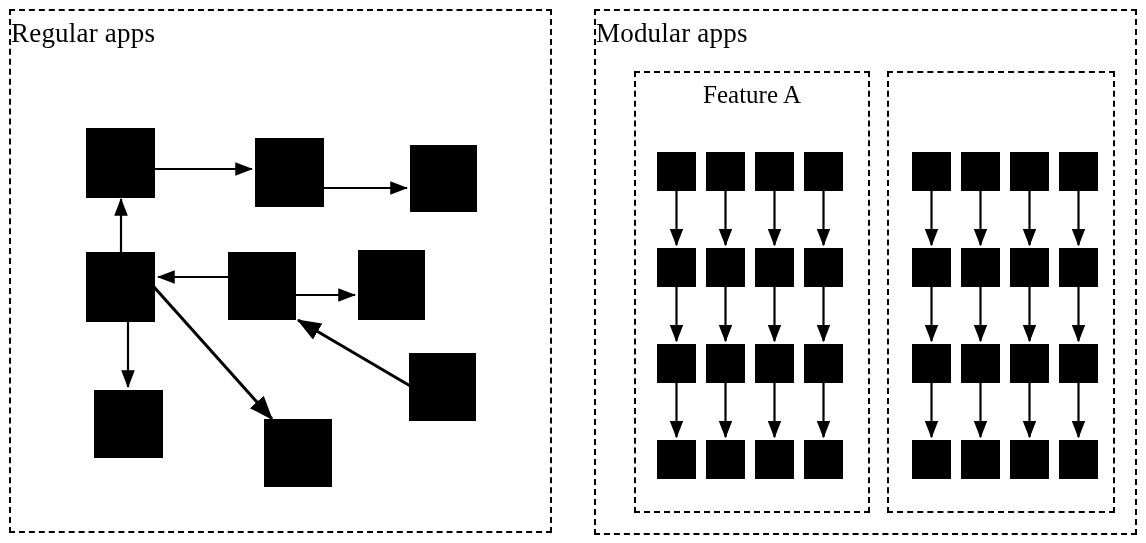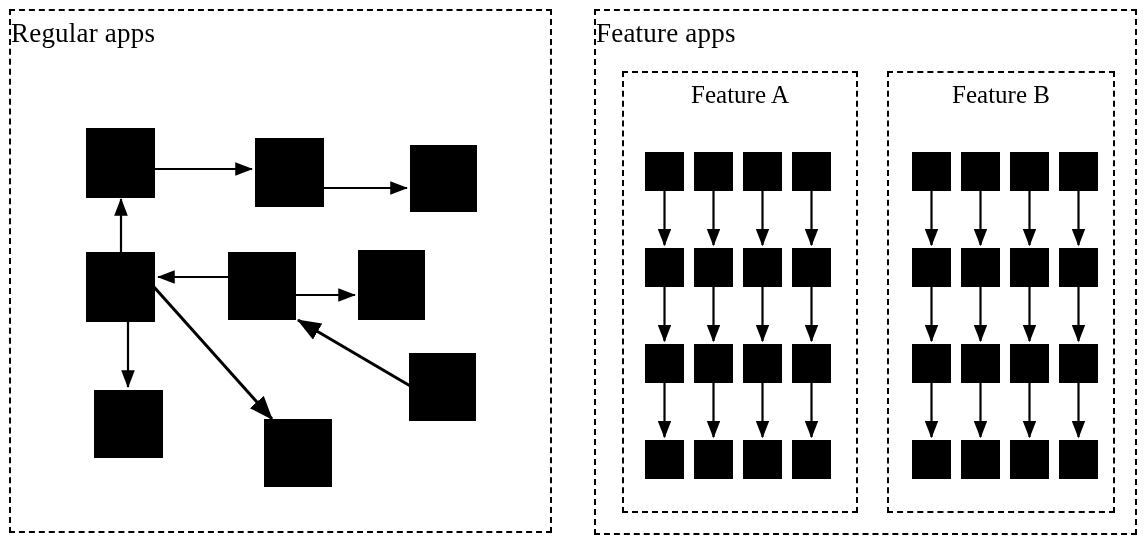--- a/index.html
+++ b/index.html
@@ -101,22 +101,22 @@
       <div class="node" style="left: 399px; top: 134px; width: 67px; height: 67px;"></div>
       <div class="node" style="left: 75px; top: 241px; width: 69px; height: 70px;"></div>
       <div class="node" style="left: 217px; top: 241px; width: 68px; height: 68px;"></div>
       <div class="node" style="left: 347px; top: 239px; width: 67px; height: 70px;"></div>
       <div class="node" style="left: 83px; top: 379px; width: 69px; height: 68px;"></div>
       <div class="node" style="left: 253px; top: 408px; width: 68px; height: 68px;"></div>
       <div class="node" style="left: 398px; top: 342px; width: 67px; height: 68px;"></div>
     </div>
 
   <div class="panel" id="panel-modular" style="left: 594px; top: 9px; width: 543px; height: 526px;">
-    <div class="panel-title" style="top: 9px;">Feature apps</div>
-  <div class="panel" style="left: 26px; top: 60px; width: 236px; height: 442px;">
+    <div class="panel-title" style="top: 9px;">Modular apps</div>
+  <div class="panel" style="left: 38px; top: 60px; width: 236px; height: 442px;">
         <div class="subpanel-title" style="top: 9px;">Feature A</div>
         <svg class="arrow-layer">
           <defs>
             <marker id="ahf0" markerWidth="9" markerHeight="9" refX="7.4" refY="3.1" orient="auto" markerUnits="strokeWidth">
               <path d="M0,0 L8,3.1 L0,6.2 z" fill="#000000"></path>
             </marker>
           </defs>
           <line x1="40.5" y1="118" x2="40.5" y2="172" marker-end="url(#ahf0)" class="arrow-line"></line>
           <line x1="89.5" y1="118" x2="89.5" y2="172" marker-end="url(#ahf0)" class="arrow-line"></line>
           <line x1="138.5" y1="118" x2="138.5" y2="172" marker-end="url(#ahf0)" class="arrow-line"></line>
@@ -141,21 +141,20 @@
         <div class="node" style="left: 21px; top: 271px; width: 39px; height: 39px;"></div>
         <div class="node" style="left: 70px; top: 271px; width: 39px; height: 39px;"></div>
         <div class="node" style="left: 119px; top: 271px; width: 39px; height: 39px;"></div>
         <div class="node" style="left: 168px; top: 271px; width: 39px; height: 39px;"></div>
         <div class="node" style="left: 21px; top: 367px; width: 39px; height: 39px;"></div>
         <div class="node" style="left: 70px; top: 367px; width: 39px; height: 39px;"></div>
         <div class="node" style="left: 119px; top: 367px; width: 39px; height: 39px;"></div>
         <div class="node" style="left: 168px; top: 367px; width: 39px; height: 39px;"></div>
       </div>
       <div class="panel" style="left: 291px; top: 60px; width: 228px; height: 442px;">
-        <div class="subpanel-title" style="top: 9px;">Feature B</div>
         <svg class="arrow-layer">
           <defs>
             <marker id="ahf1" markerWidth="9" markerHeight="9" refX="7.4" refY="3.1" orient="auto" markerUnits="strokeWidth">
               <path d="M0,0 L8,3.1 L0,6.2 z" fill="#000000"></path>
             </marker>
           </defs>
           <line x1="42.5" y1="118" x2="42.5" y2="172" marker-end="url(#ahf1)" class="arrow-line"></line>
           <line x1="91.5" y1="118" x2="91.5" y2="172" marker-end="url(#ahf1)" class="arrow-line"></line>
           <line x1="140.5" y1="118" x2="140.5" y2="172" marker-end="url(#ahf1)" class="arrow-line"></line>
           <line x1="189.5" y1="118" x2="189.5" y2="172" marker-end="url(#ahf1)" class="arrow-line"></line>

